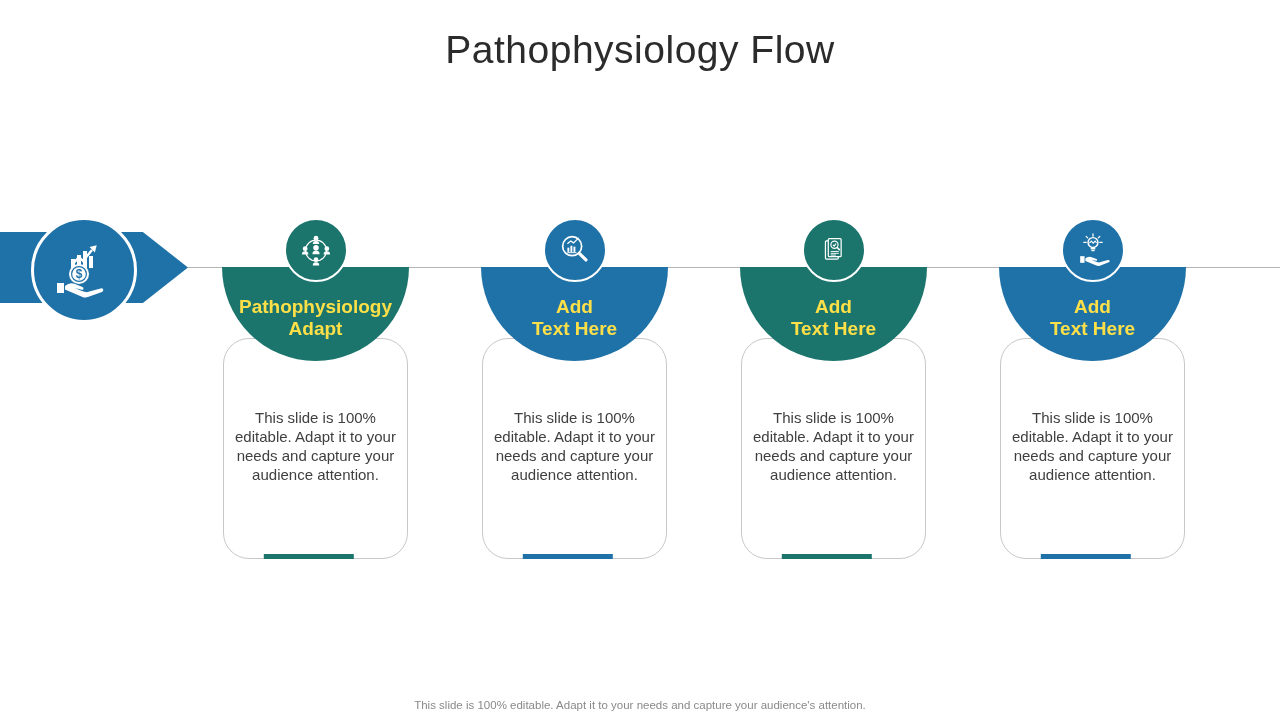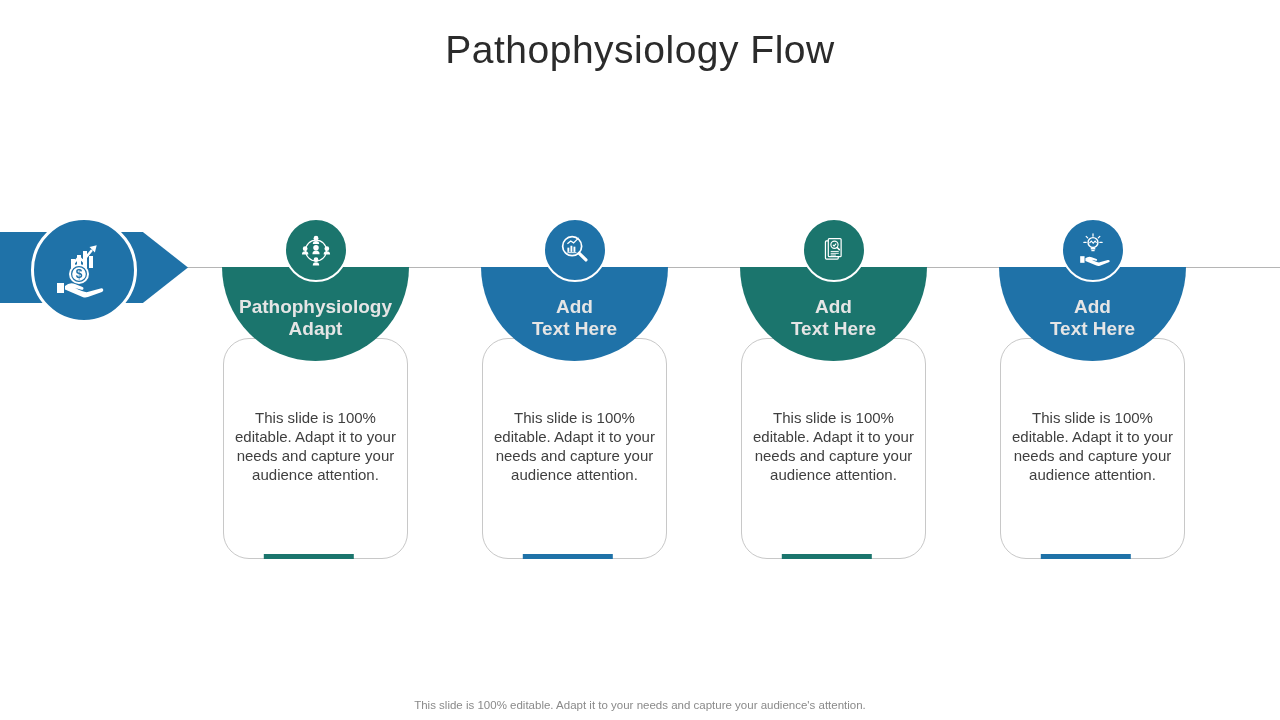--- a/index.html
+++ b/index.html
@@ -47,21 +47,21 @@
     background:#fff;border:1px solid var(--color-card_border);
     border-radius:26px;z-index:2;
   }
   .card-semi{
     position:absolute;top:52px;left:0;width:187px;height:94px;
     background:var(--accent);
     border-radius:0 0 50% 50% / 0 0 100% 100%;
     z-index:3;
   }
   .card-title{
-    padding-top:29px;text-align:center;color:#e5e5e5;
+    padding-top:29px;text-align:center;color:#fde047;
     font-size:19px;font-weight:bold;line-height:22px;
   }
   .icon-circle{
     position:absolute;top:3px;left:50%;transform:translateX(-50%);
     width:64px;height:64px;background:var(--accent);color:var(--accent);
     border:2.5px solid #fff;border-radius:50%;box-sizing:border-box;
     display:flex;align-items:center;justify-content:center;z-index:4;
   }
   .card-body{
     position:absolute;top:193px;left:12px;right:12px;z-index:3;

